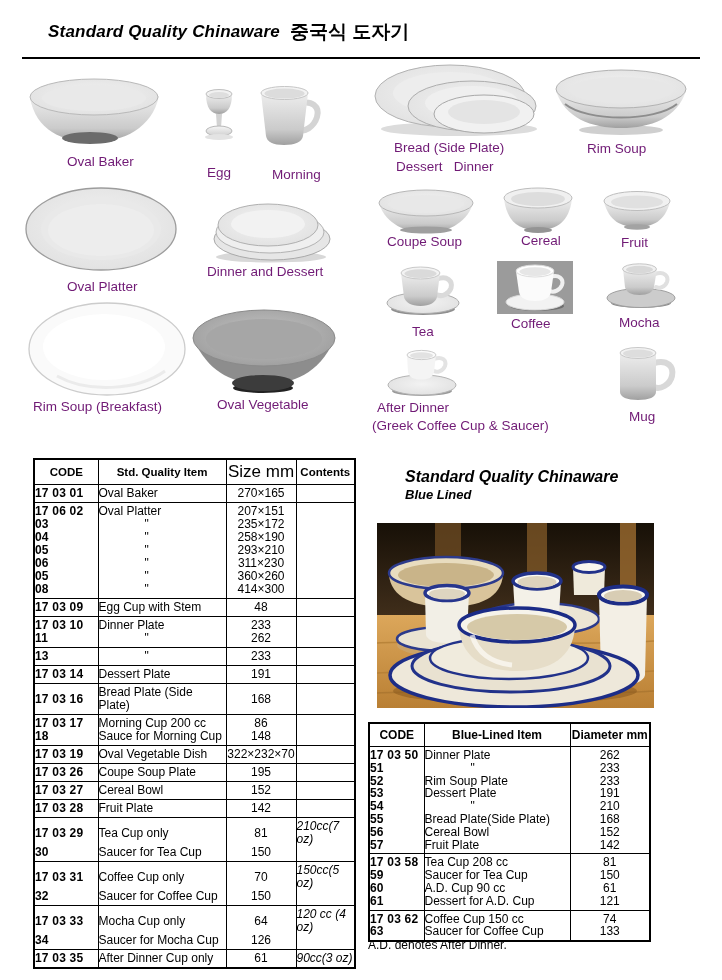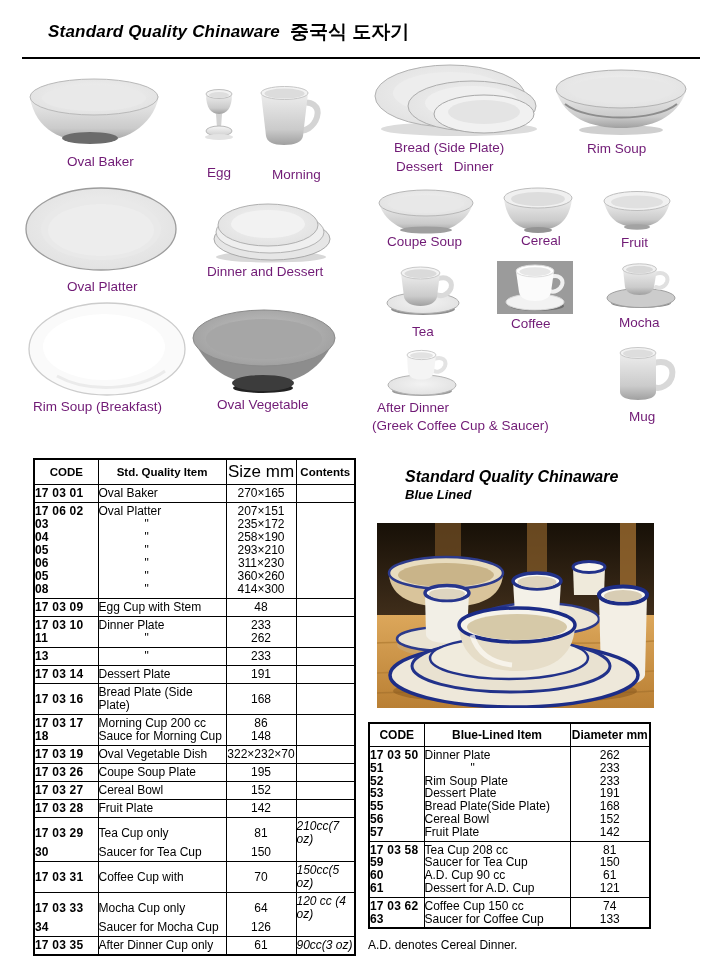--- a/index.html
+++ b/index.html
@@ -383,23 +383,29 @@
         <tr>
           <td class="c-code">30</td>
           <td class="c-item">Saucer for Tea Cup</td>
           <td class="c-size">150</td>
           <td class="c-cont"></td>
         </tr>
       </tbody>
       <tbody>
         <tr>
           <td class="c-code">17 03 31</td>
-          <td class="c-item">Coffee Cup with</td>
+          <td class="c-item">Coffee Cup only</td>
           <td class="c-size">70</td>
           <td class="c-cont">150cc(5 oz)</td>
+        </tr>
+        <tr>
+          <td class="c-code">32</td>
+          <td class="c-item">Saucer for Coffee Cup</td>
+          <td class="c-size">150</td>
+          <td class="c-cont"></td>
         </tr>
       </tbody>
       <tbody>
         <tr>
           <td class="c-code">17 03 33</td>
           <td class="c-item">Mocha Cup only</td>
           <td class="c-size">64</td>
           <td class="c-cont">120 cc (4 oz)</td>
         </tr>
         <tr>
@@ -498,20 +504,25 @@
           <td class="c-code">52</td>
           <td class="c-item">Rim Soup Plate</td>
           <td class="c-size">233</td>
         </tr>
         <tr>
           <td class="c-code">53</td>
           <td class="c-item">Dessert Plate</td>
           <td class="c-size">191</td>
         </tr>
         <tr>
+          <td class="c-code">54</td>
+          <td class="c-item ditto">"</td>
+          <td class="c-size">210</td>
+        </tr>
+        <tr>
           <td class="c-code">55</td>
           <td class="c-item">Bread Plate(Side Plate)</td>
           <td class="c-size">168</td>
         </tr>
         <tr>
           <td class="c-code">56</td>
           <td class="c-item">Cereal Bowl</td>
           <td class="c-size">152</td>
         </tr>
         <tr>
@@ -549,15 +560,15 @@
           <td class="c-size">74</td>
         </tr>
         <tr>
           <td class="c-code">63</td>
           <td class="c-item">Saucer for Coffee Cup</td>
           <td class="c-size">133</td>
         </tr>
       </tbody>
     </table>
 
-  <div class="footnote">A.D. denotes Cereal Dinner.</div>
+  <div class="footnote">A.D. denotes After Dinner.</div>
 
 </div>
 
 </body></html>

